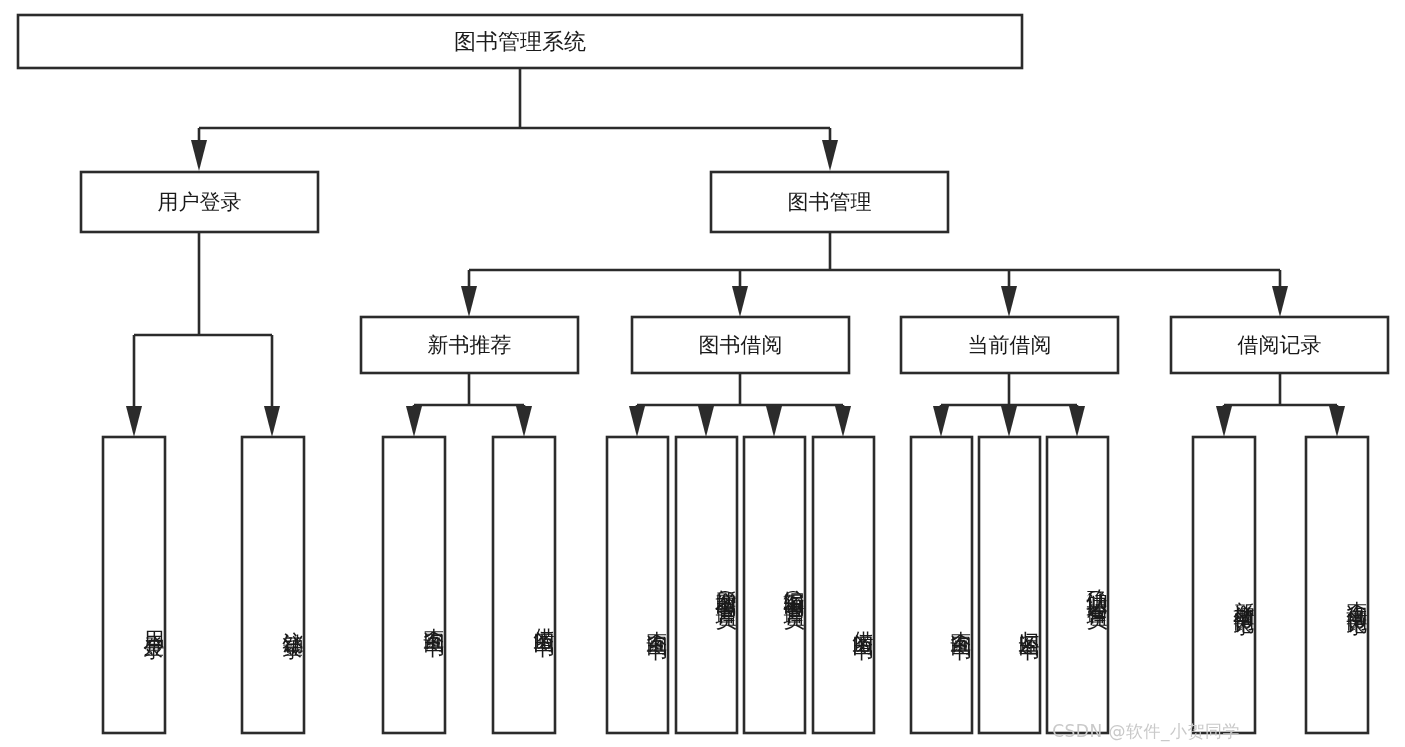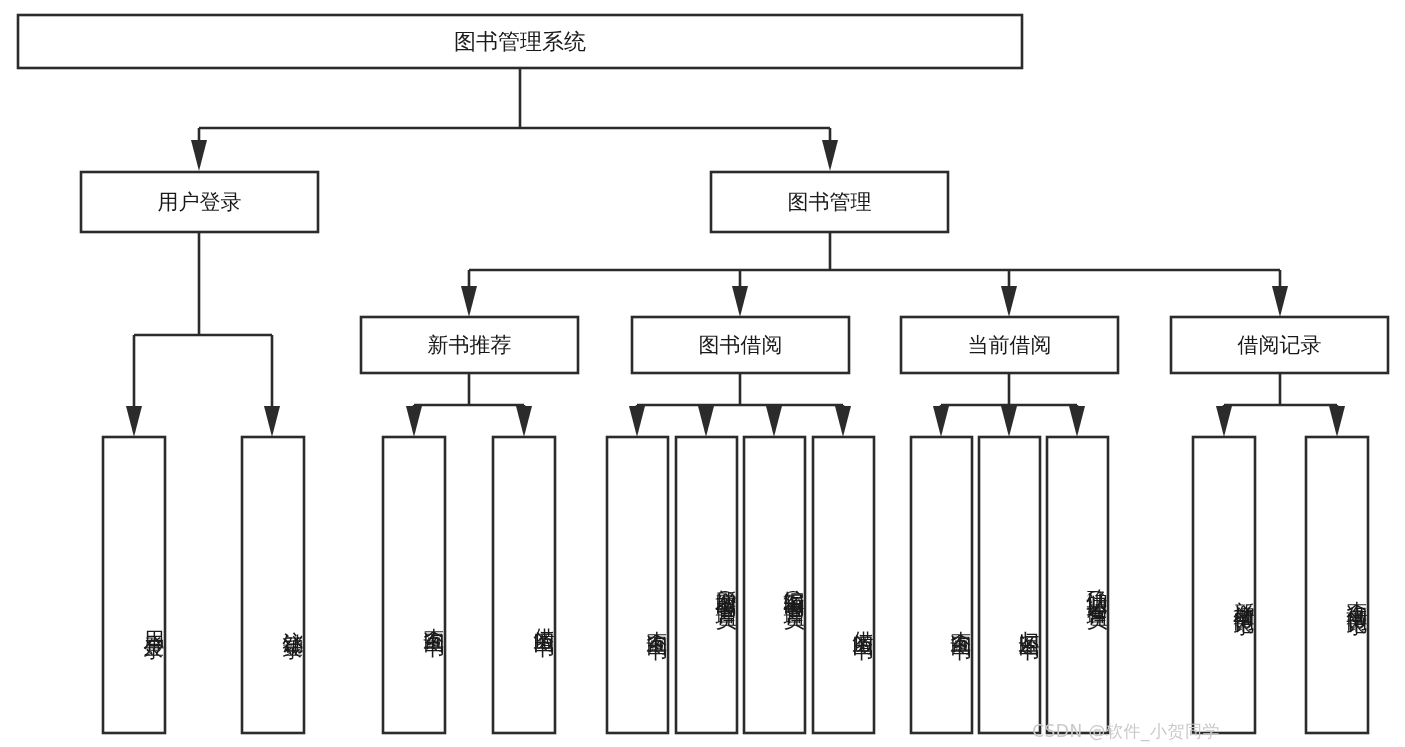--- a/index.html
+++ b/index.html
@@ -65,21 +65,21 @@
     color: #1a1a1a;
     letter-spacing: 3px;
     display: flex;
     align-items: flex-start;
     justify-content: center;
     white-space: nowrap;
     pointer-events: none;
   }
   .watermark {
     position: absolute;
-    right: 24px;
+    right: 4px;
     bottom: 4px;
     font-family: "DejaVu Sans", "Liberation Sans", sans-serif;
     font-size: 17px;
     color: #c9c9c9;
     white-space: nowrap;
     letter-spacing: 0.5px;
   }
 </style>
 </head>
 <body>

